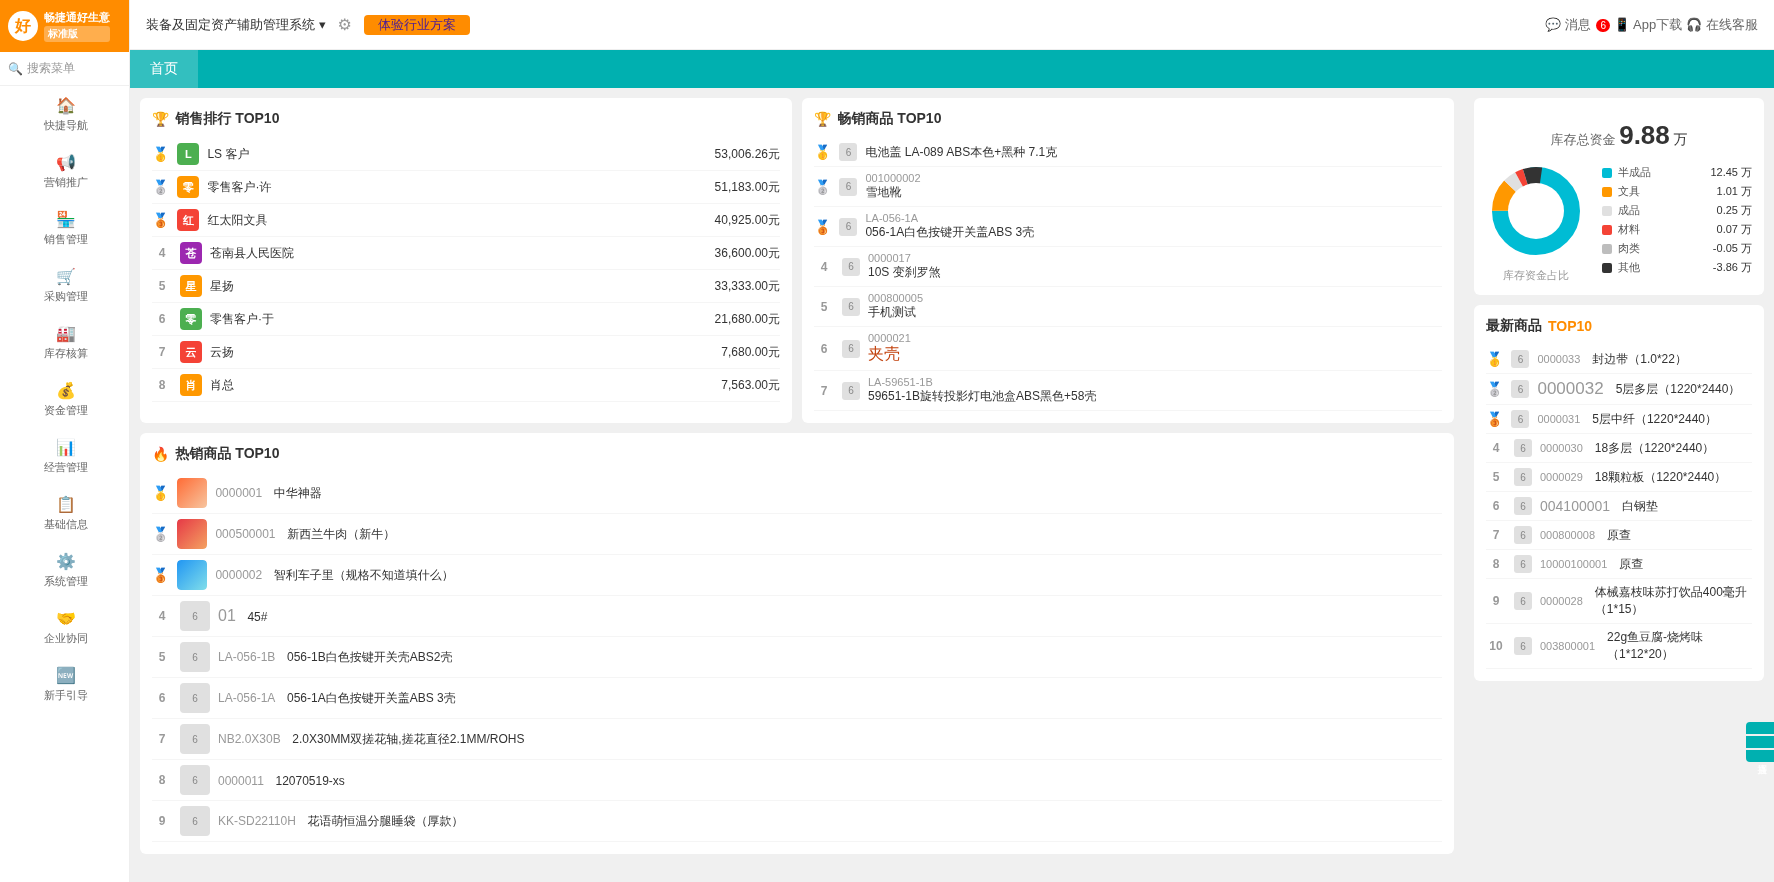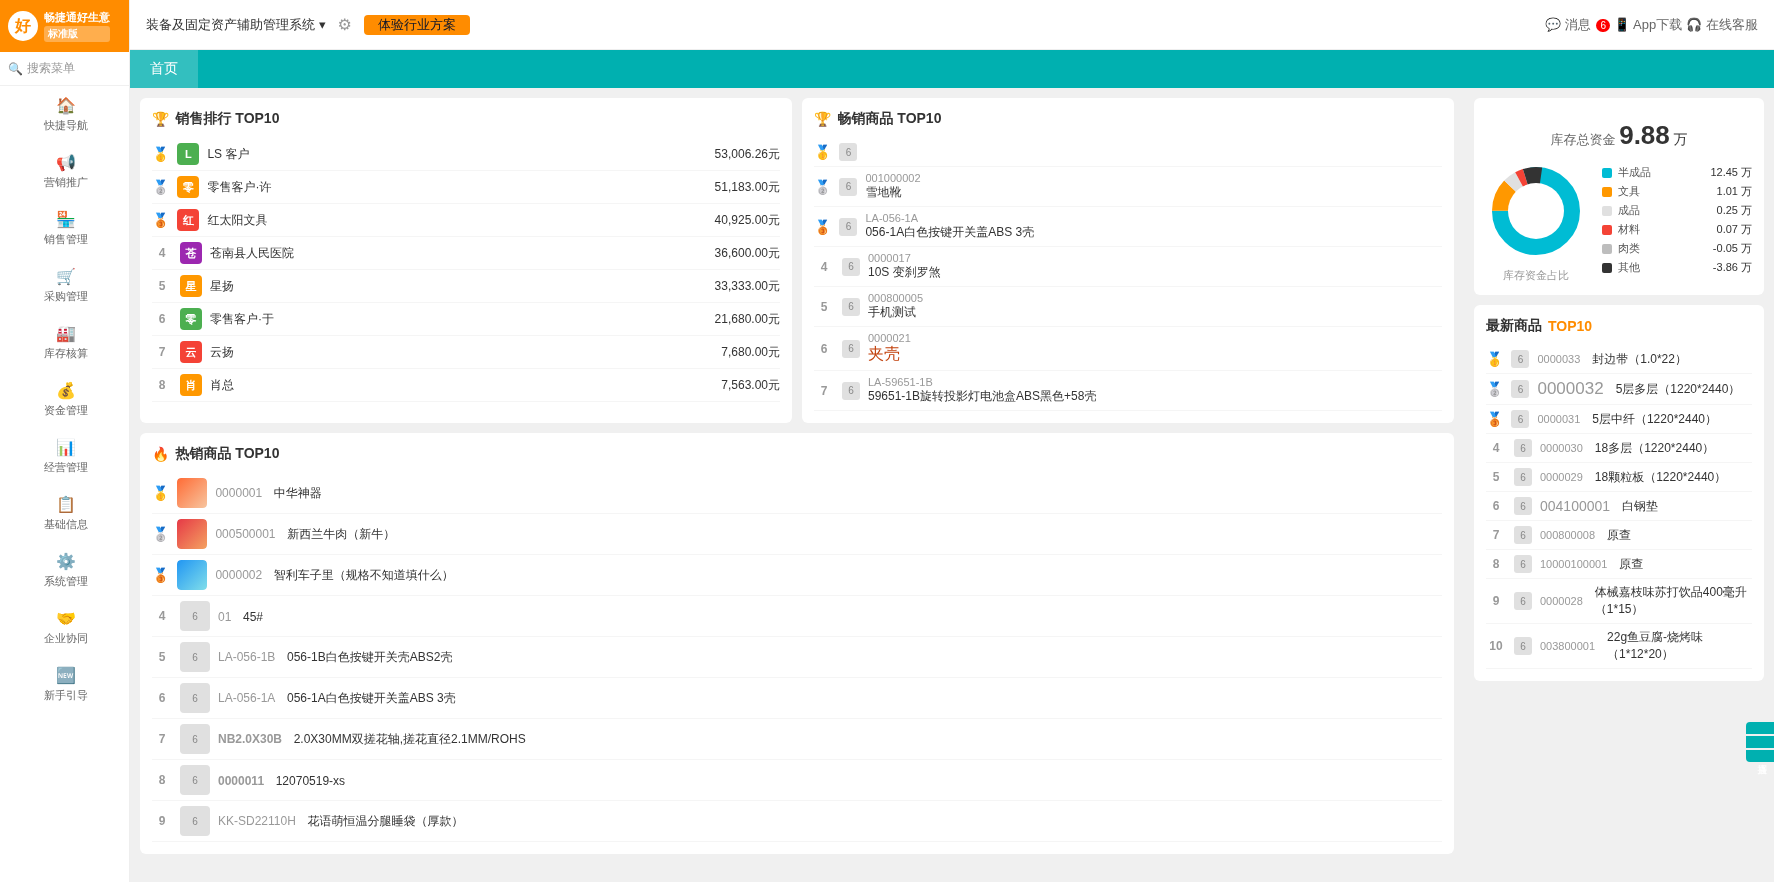--- a/index.html
+++ b/index.html
@@ -87,21 +87,21 @@
       display: flex;
       align-items: center;
       gap: 4px;
       cursor: pointer;
       font-size: 13px;
       color: #333;
     }
     .header-gear { color: #999; cursor: pointer; font-size: 16px; }
     .header-btn {
       background: #ff8c00;
-      color: #0f172a;
+      color: #4c1d95;
       border: none;
       padding: 1px 14px;
       border-radius: 4px;
       cursor: pointer;
       font-size: 13px;
     }
     .header-actions {
       display: flex;
       align-items: center;
       gap: 4px;
@@ -497,20 +497,21 @@
           <div class="card-title">
             <span>🏆</span>
             <span>畅销商品 TOP10</span>
           </div>
           <div class="section-scrollable">
             <div id="products-left-list">
                 <div class="rank-item">
     <span style="font-size:14px;">🥇</span>
     <div class="small-icon-box">6</div>
     <div style="flex:1;">
+      <div style="font-size:12px;color:#333;">电池盖 LA-089 ABS本色+黑种 7.1克</div>
     </div>
   </div>
                 <div class="rank-item">
     <span style="font-size:14px;">🥈</span>
     <div class="small-icon-box">6</div>
     <div style="flex:1;">
       <div style="font-size:11px;color:#999;">001000002</div>
       <div style="font-size:12px;color:#333;">雪地靴</div>
     </div>
   </div>
@@ -594,21 +595,21 @@
       <span style="font-size:12px;color:#999;margin-right:8px;">0000002</span>
       <span style="font-size:12px;color:#333;">智利车子里（规格不知道填什么）</span>
     </div>
   </div>
             <div class="hot-product-item">
     <span class="rank-num">4</span>
     <div class="hot-product-img">
                 <div class="small-icon-box" style="width:30px;height:30px;">6</div>
               </div>
     <div class="hot-product-info">
-      <span style="font-size:12px;color:#999;margin-right:8px;">01</span>
+      <span style="font-size:16px;color:#999;margin-right:8px;">01</span>
       <span style="font-size:12px;color:#333;">45#</span>
     </div>
   </div>
             <div class="hot-product-item">
     <span class="rank-num">5</span>
     <div class="hot-product-img">
                 <div class="small-icon-box" style="width:30px;height:30px;">6</div>
               </div>
     <div class="hot-product-info">
       <span style="font-size:12px;color:#999;margin-right:8px;">LA-056-1B</span>
@@ -624,31 +625,31 @@
       <span style="font-size:12px;color:#999;margin-right:8px;">LA-056-1A</span>
       <span style="font-size:12px;color:#333;">056-1A白色按键开关盖ABS 3壳</span>
     </div>
   </div>
             <div class="hot-product-item">
     <span class="rank-num">7</span>
     <div class="hot-product-img">
                 <div class="small-icon-box" style="width:30px;height:30px;">6</div>
               </div>
     <div class="hot-product-info">
-      <span style="font-size:12px;color:#999;margin-right:8px;font-weight:bold;">NB2.0X30B</span>
+      <span style="font-size:12px;color:#999;margin-right:8px;">NB2.0X30B</span>
       <span style="font-size:12px;color:#333;margin-top:39px;">2.0X30MM双搓花轴,搓花直径2.1MM/ROHS</span>
     </div>
   </div>
             <div class="hot-product-item">
     <span class="rank-num">8</span>
     <div class="hot-product-img">
                 <div class="small-icon-box" style="width:30px;height:30px;">6</div>
               </div>
     <div class="hot-product-info">
-      <span style="font-size:12px;color:#999;margin-right:8px;font-weight:bold;">0000011</span>
+      <span style="font-size:12px;color:#999;margin-right:8px;">0000011</span>
       <span style="font-size:12px;color:#333;">12070519-xs</span>
     </div>
   </div>
             <div class="hot-product-item">
     <span class="rank-num">9</span>
     <div class="hot-product-img">
                 <div class="small-icon-box" style="width:30px;height:30px;">6</div>
               </div>
     <div class="hot-product-info">
       <span style="font-size:12px;color:#999;margin-right:8px;">KK-SD22110H</span>

